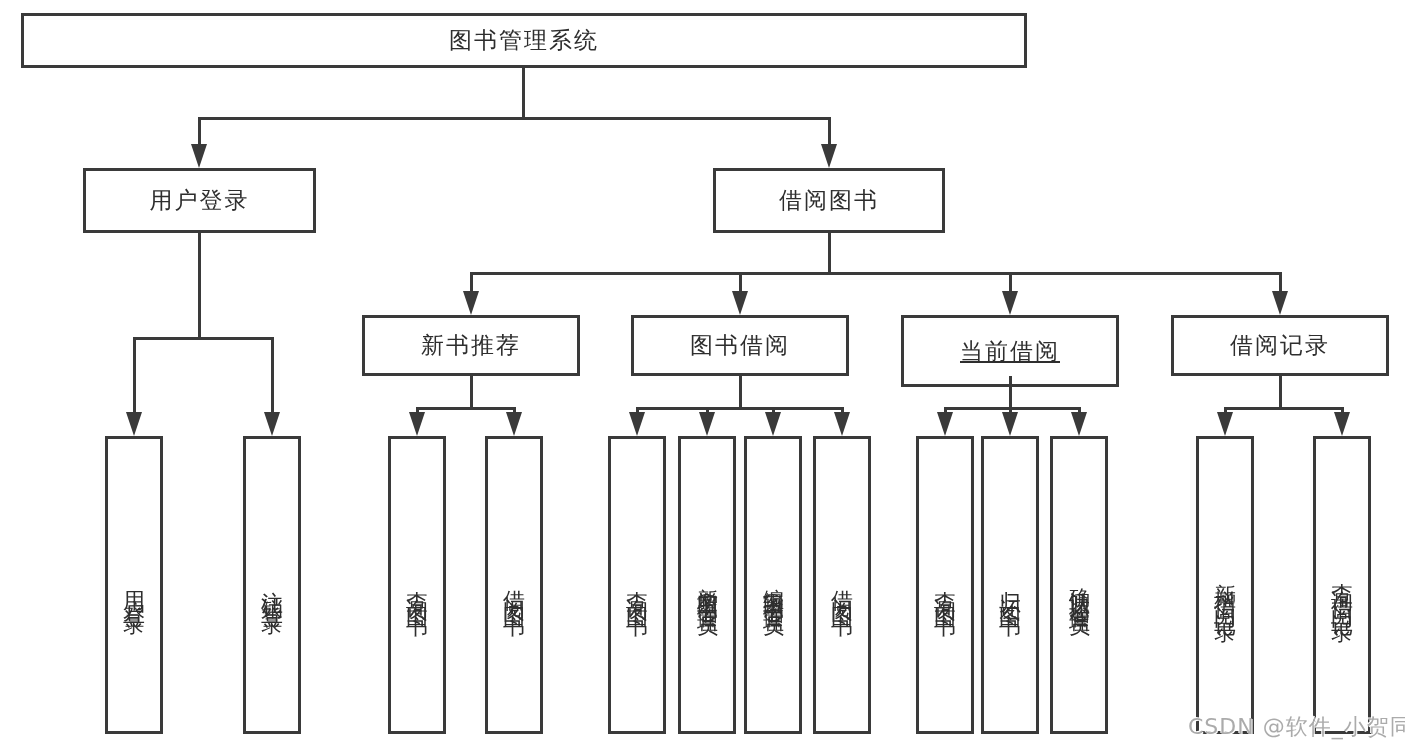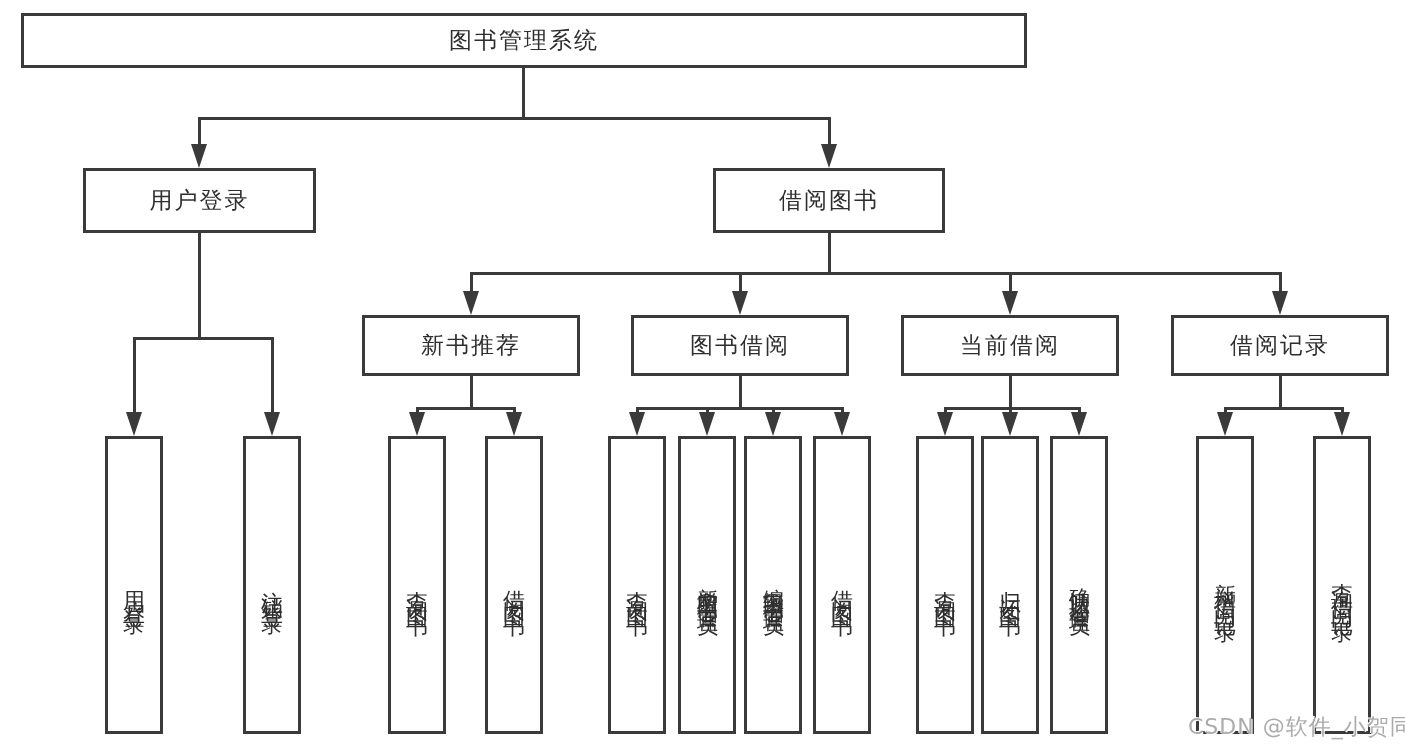--- a/index.html
+++ b/index.html
@@ -74,21 +74,21 @@
   <div class="box" style="left:713px; top:168px; width:232px; height:65px;">
     <span class="hlabel">借阅图书</span>
   </div>
 
   <div class="box" style="left:362px; top:315px; width:218px; height:61px;text-align:center;">
     <span class="hlabel">新书推荐</span>
   </div>
   <div class="box" style="left:631px; top:315px; width:218px; height:61px;align-items:center;">
     <span class="hlabel">图书借阅</span>
   </div>
-  <div class="box" style="left:901px; top:315px; width:218px; height:61px;">
+  <div class="box" style="left:901px; top:315px; width:218px; height:72px;text-decoration:underline;">
     <span class="hlabel">当前借阅</span>
   </div>
   <div class="box" style="left:1171px; top:315px; width:218px; height:61px;">
     <span class="hlabel">借阅记录</span>
   </div>
 
   <div class="box" style="left:105px; top:436px; width:58px; height:298px;">
     <span class="vtext">用户登录</span>
   </div>
   <div class="box" style="left:243px; top:436px; width:58px; height:298px;">

